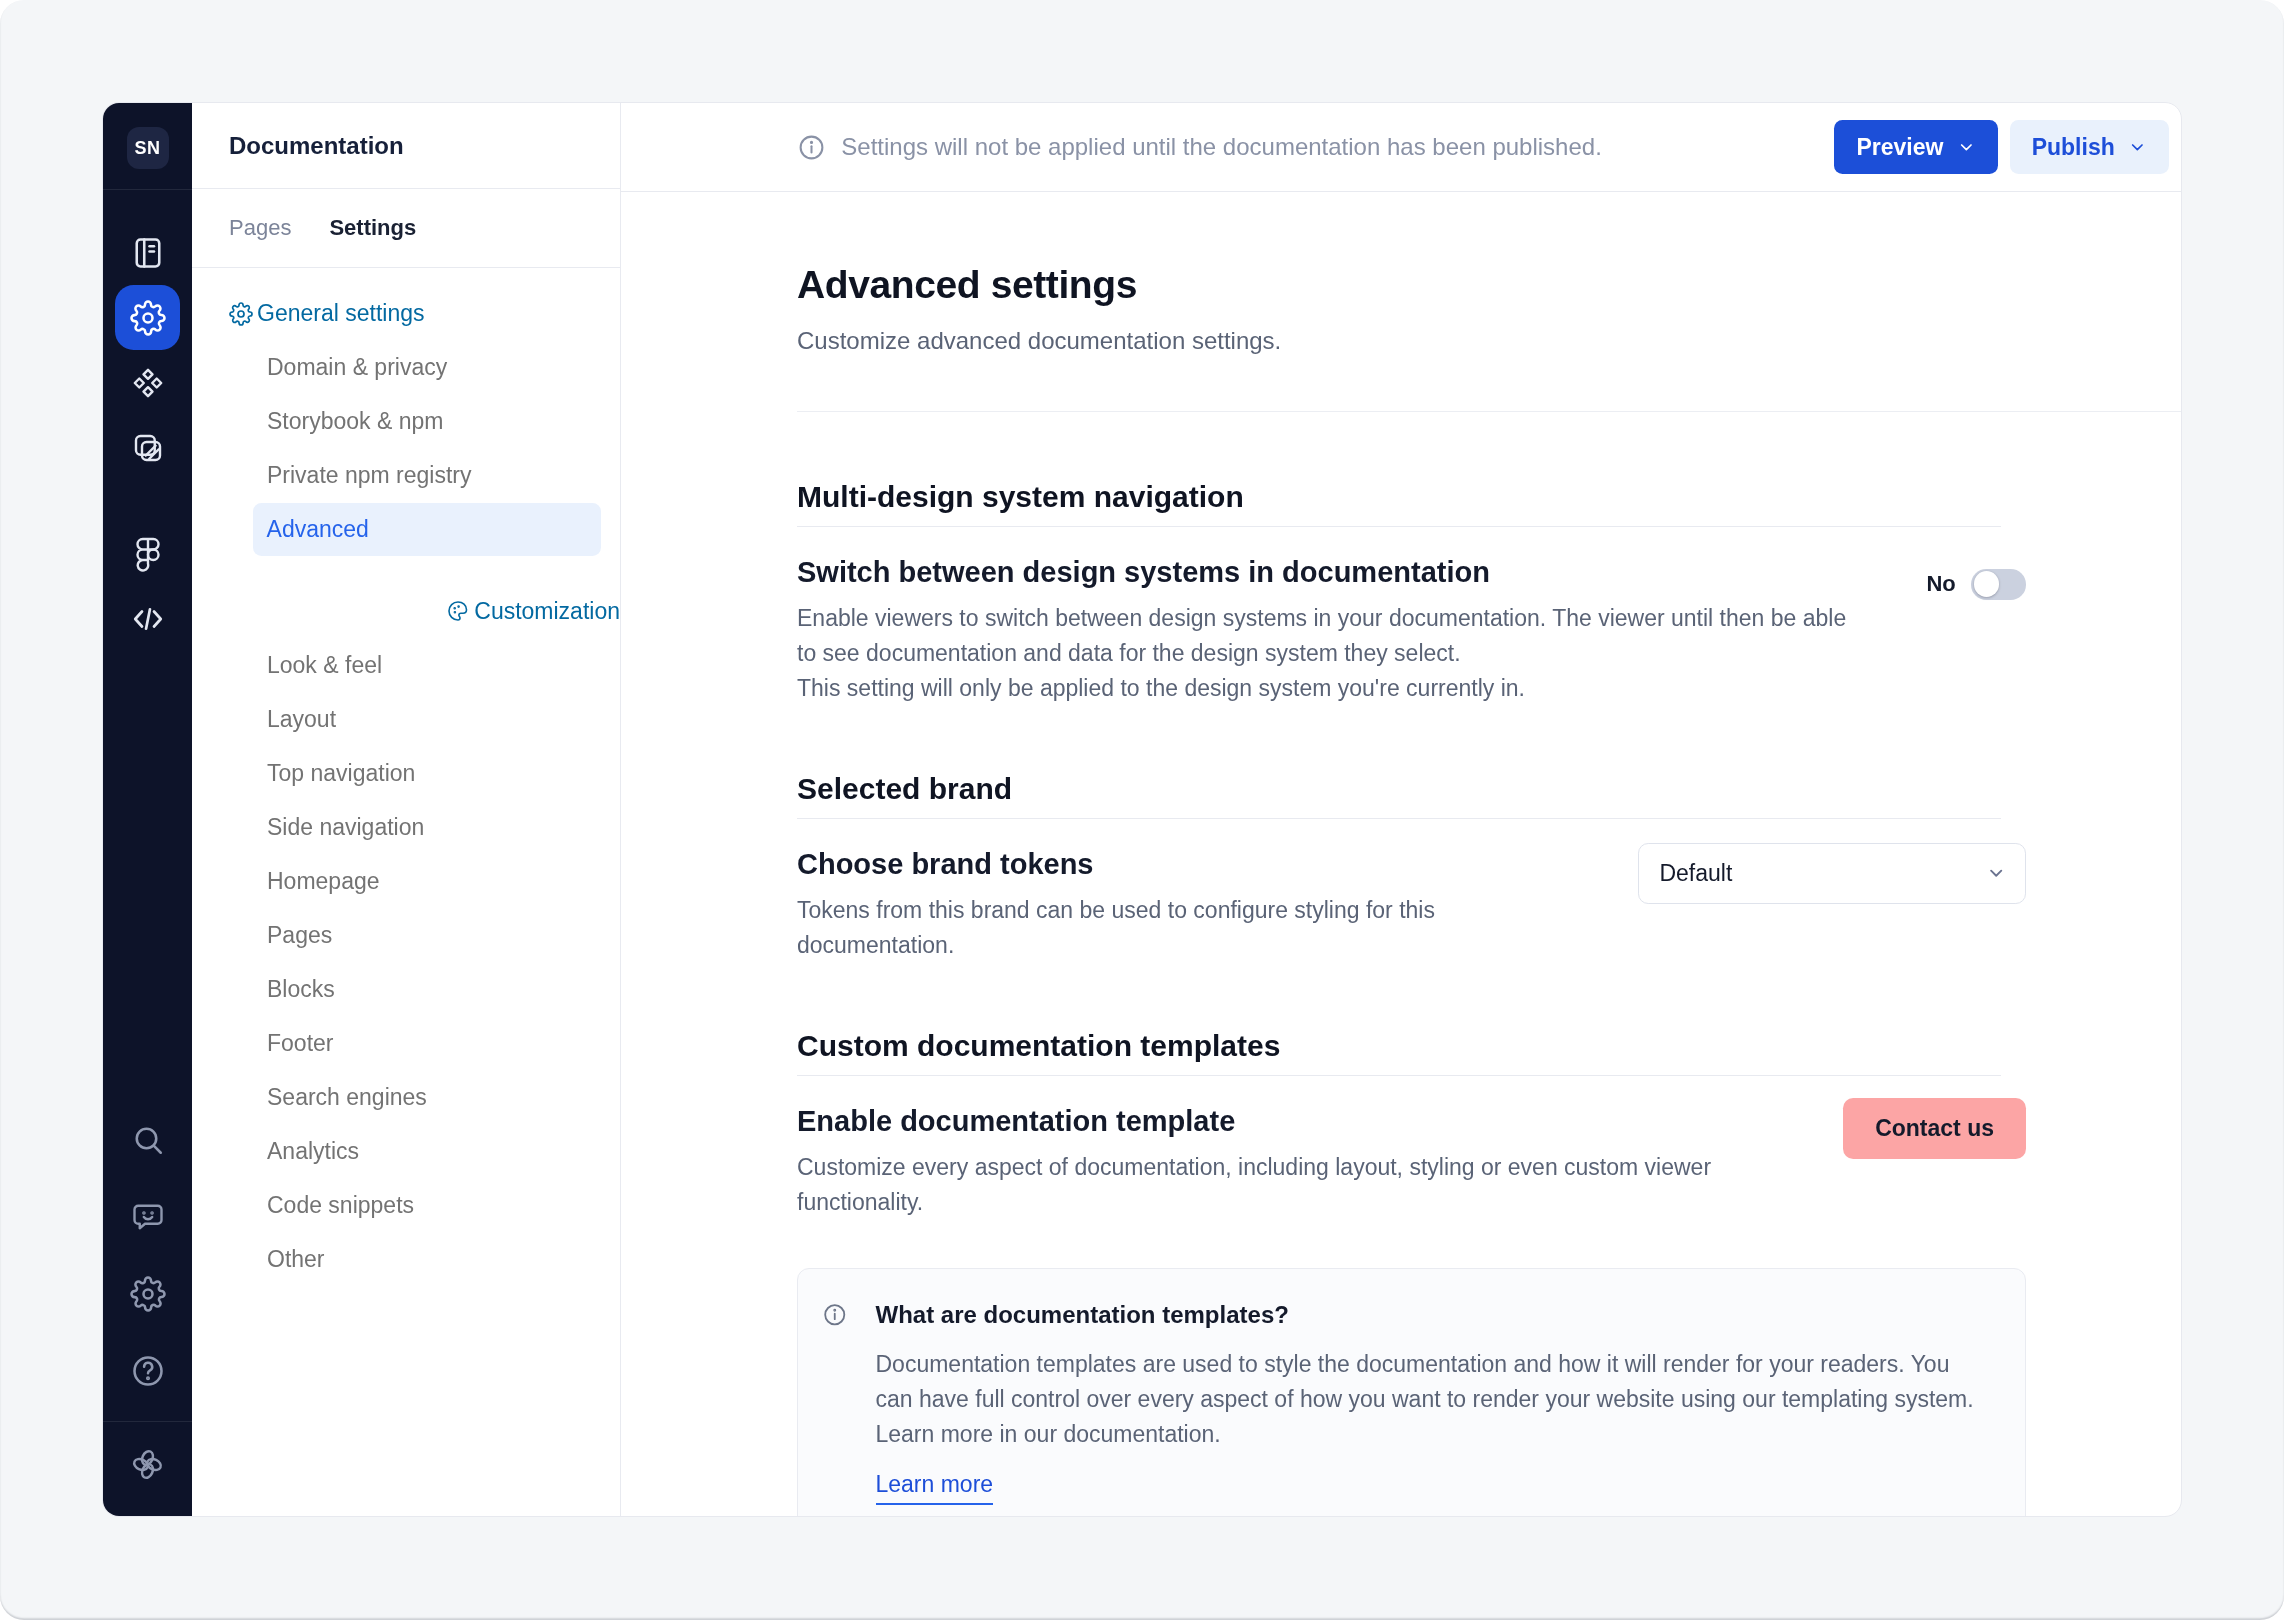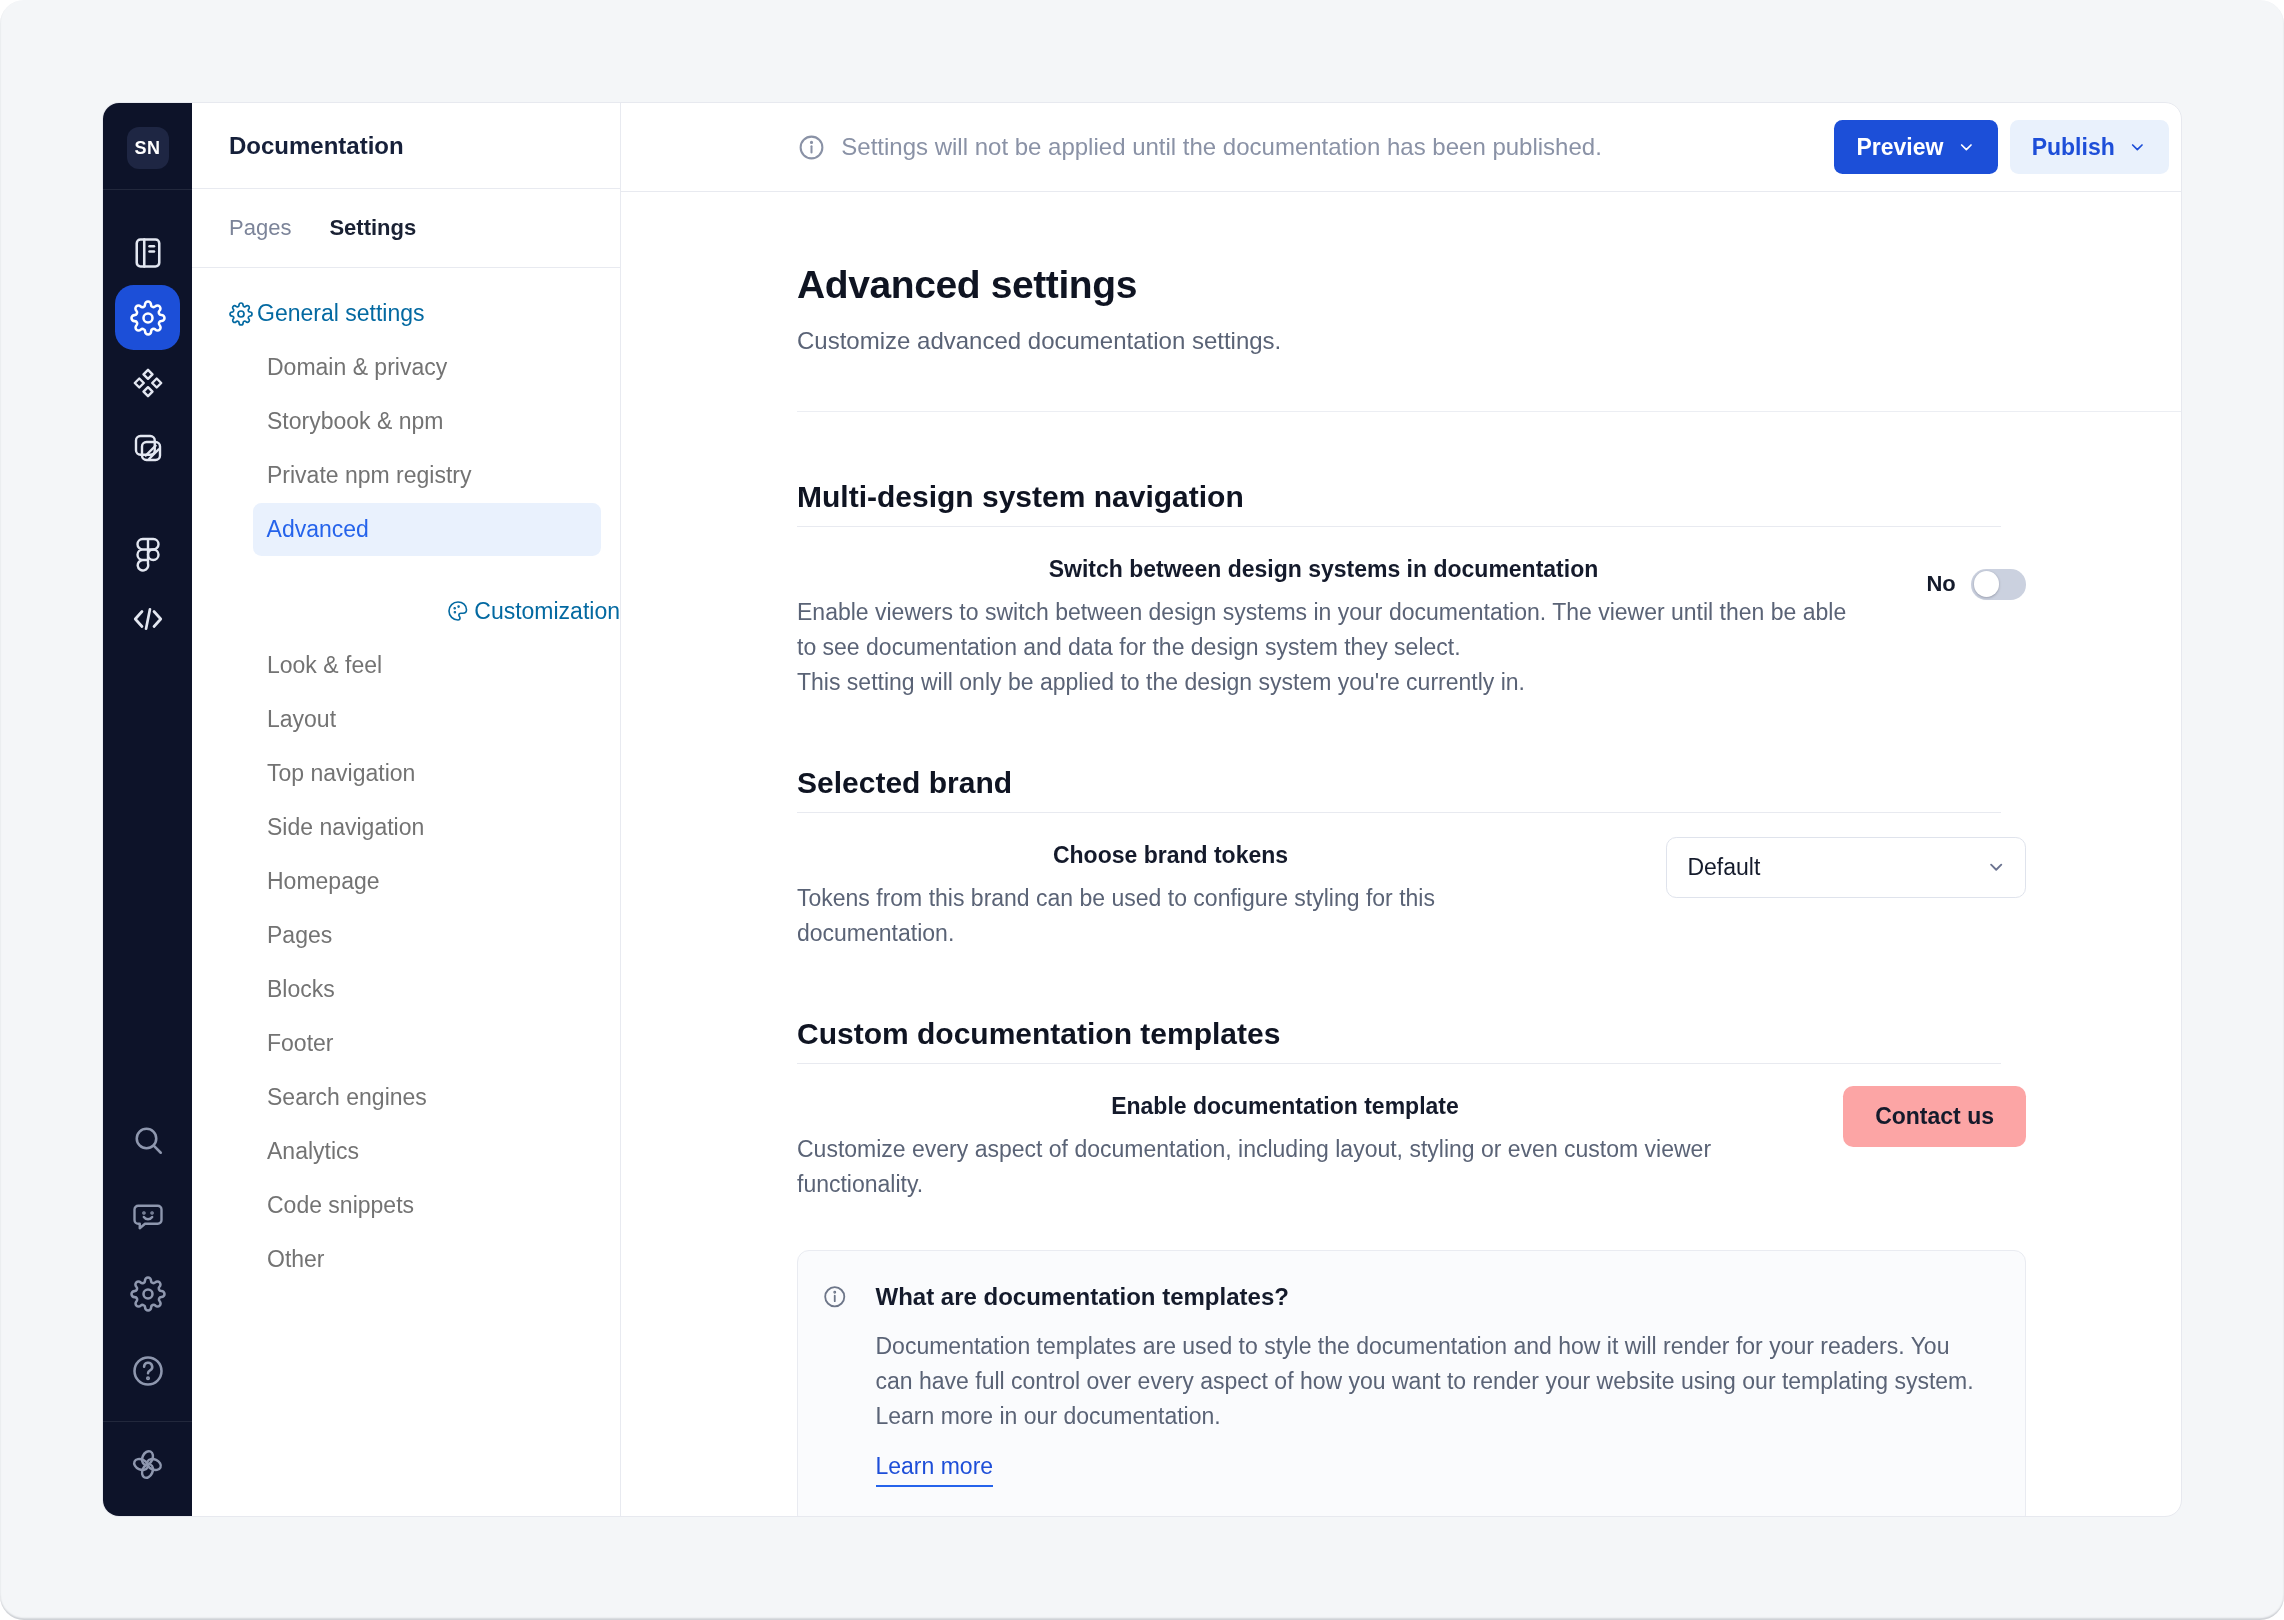--- a/index.html
+++ b/index.html
@@ -71,32 +71,32 @@
   .page-title { font-size:39px; font-weight:700; color:#0f1422; letter-spacing:-0.4px; }
   .page-subtitle { margin-top:20.4px; font-size:24px; color:#5a6376; }
   .page-head-rule { height:0.8px; background:#eceef3; margin-top:56px; }
 
   .content { padding:68px 155px 0 176px; }
   .sec-title { font-size:30px; font-weight:700; color:#0f1422; }
   .sec-rule { height:0.8px; background:#e8eaf0; margin:12px 25.5px 0 0; }
   .sec { margin-top:66px; }
   .sec:first-child { margin-top:0; }
   .row { margin-top:29px; display:flex; justify-content:space-between; align-items:flex-start; }
-  .row-label { font-size:23px; font-weight:600; color:#141a2b;text-align:center; }
+  .row-label { font-size:29px; font-weight:600; color:#141a2b; }
   .row-desc { margin-top:12px; font-size:23px; line-height:35px; color:#5a6376; }
   .w1 { max-width:1053px; } .w2 { max-width:747px; } .w3 { max-width:976px; }
 
   .toggle-group { display:flex; align-items:center; margin-top:13px; }
   .toggle-label { font-size:22px; font-weight:600; color:#141a2b; margin-right:15.3px; }
   .toggle { width:55px; height:31px; border-radius:15.3px; background:#cbd1df; position:relative;
             cursor:pointer; }
   .toggle-knob { position:absolute; left:2.5px; top:2.5px; width:25.5px; height:25.5px; border-radius:50%;
                  background:#ffffff; box-shadow:0 0.8px 2.5px rgba(13,19,41,.28); }
 
-  .select { width:360px; height:61px; margin-top:-5.1px; border:0.8px solid #dfe3ec; border-radius:10.2px;
+  .select { width:388px; height:61px; margin-top:-5.1px; border:0.8px solid #dfe3ec; border-radius:10.2px;
             background:#ffffff; display:flex; align-items:center; justify-content:space-between;
             padding:0 18.7px 0 20.4px; cursor:pointer; }
   .select-value { font-size:23px; color:#141a2b; }
   .select svg { width:20.4px; height:20.4px; color:#6b7390; }
 
   .btn.contact { background:#fca5a5; color:#141a2b; margin-top:-6.8px; padding:0 32px; height:61px;
                  border-radius:10.2px; }
 
   .infobox { margin-top:48px; border:0.8px solid #e9ebf1; background:#fafbfd; border-radius:12px;
              padding:32px 34px 39px 24px; display:flex; align-items:flex-start; }

